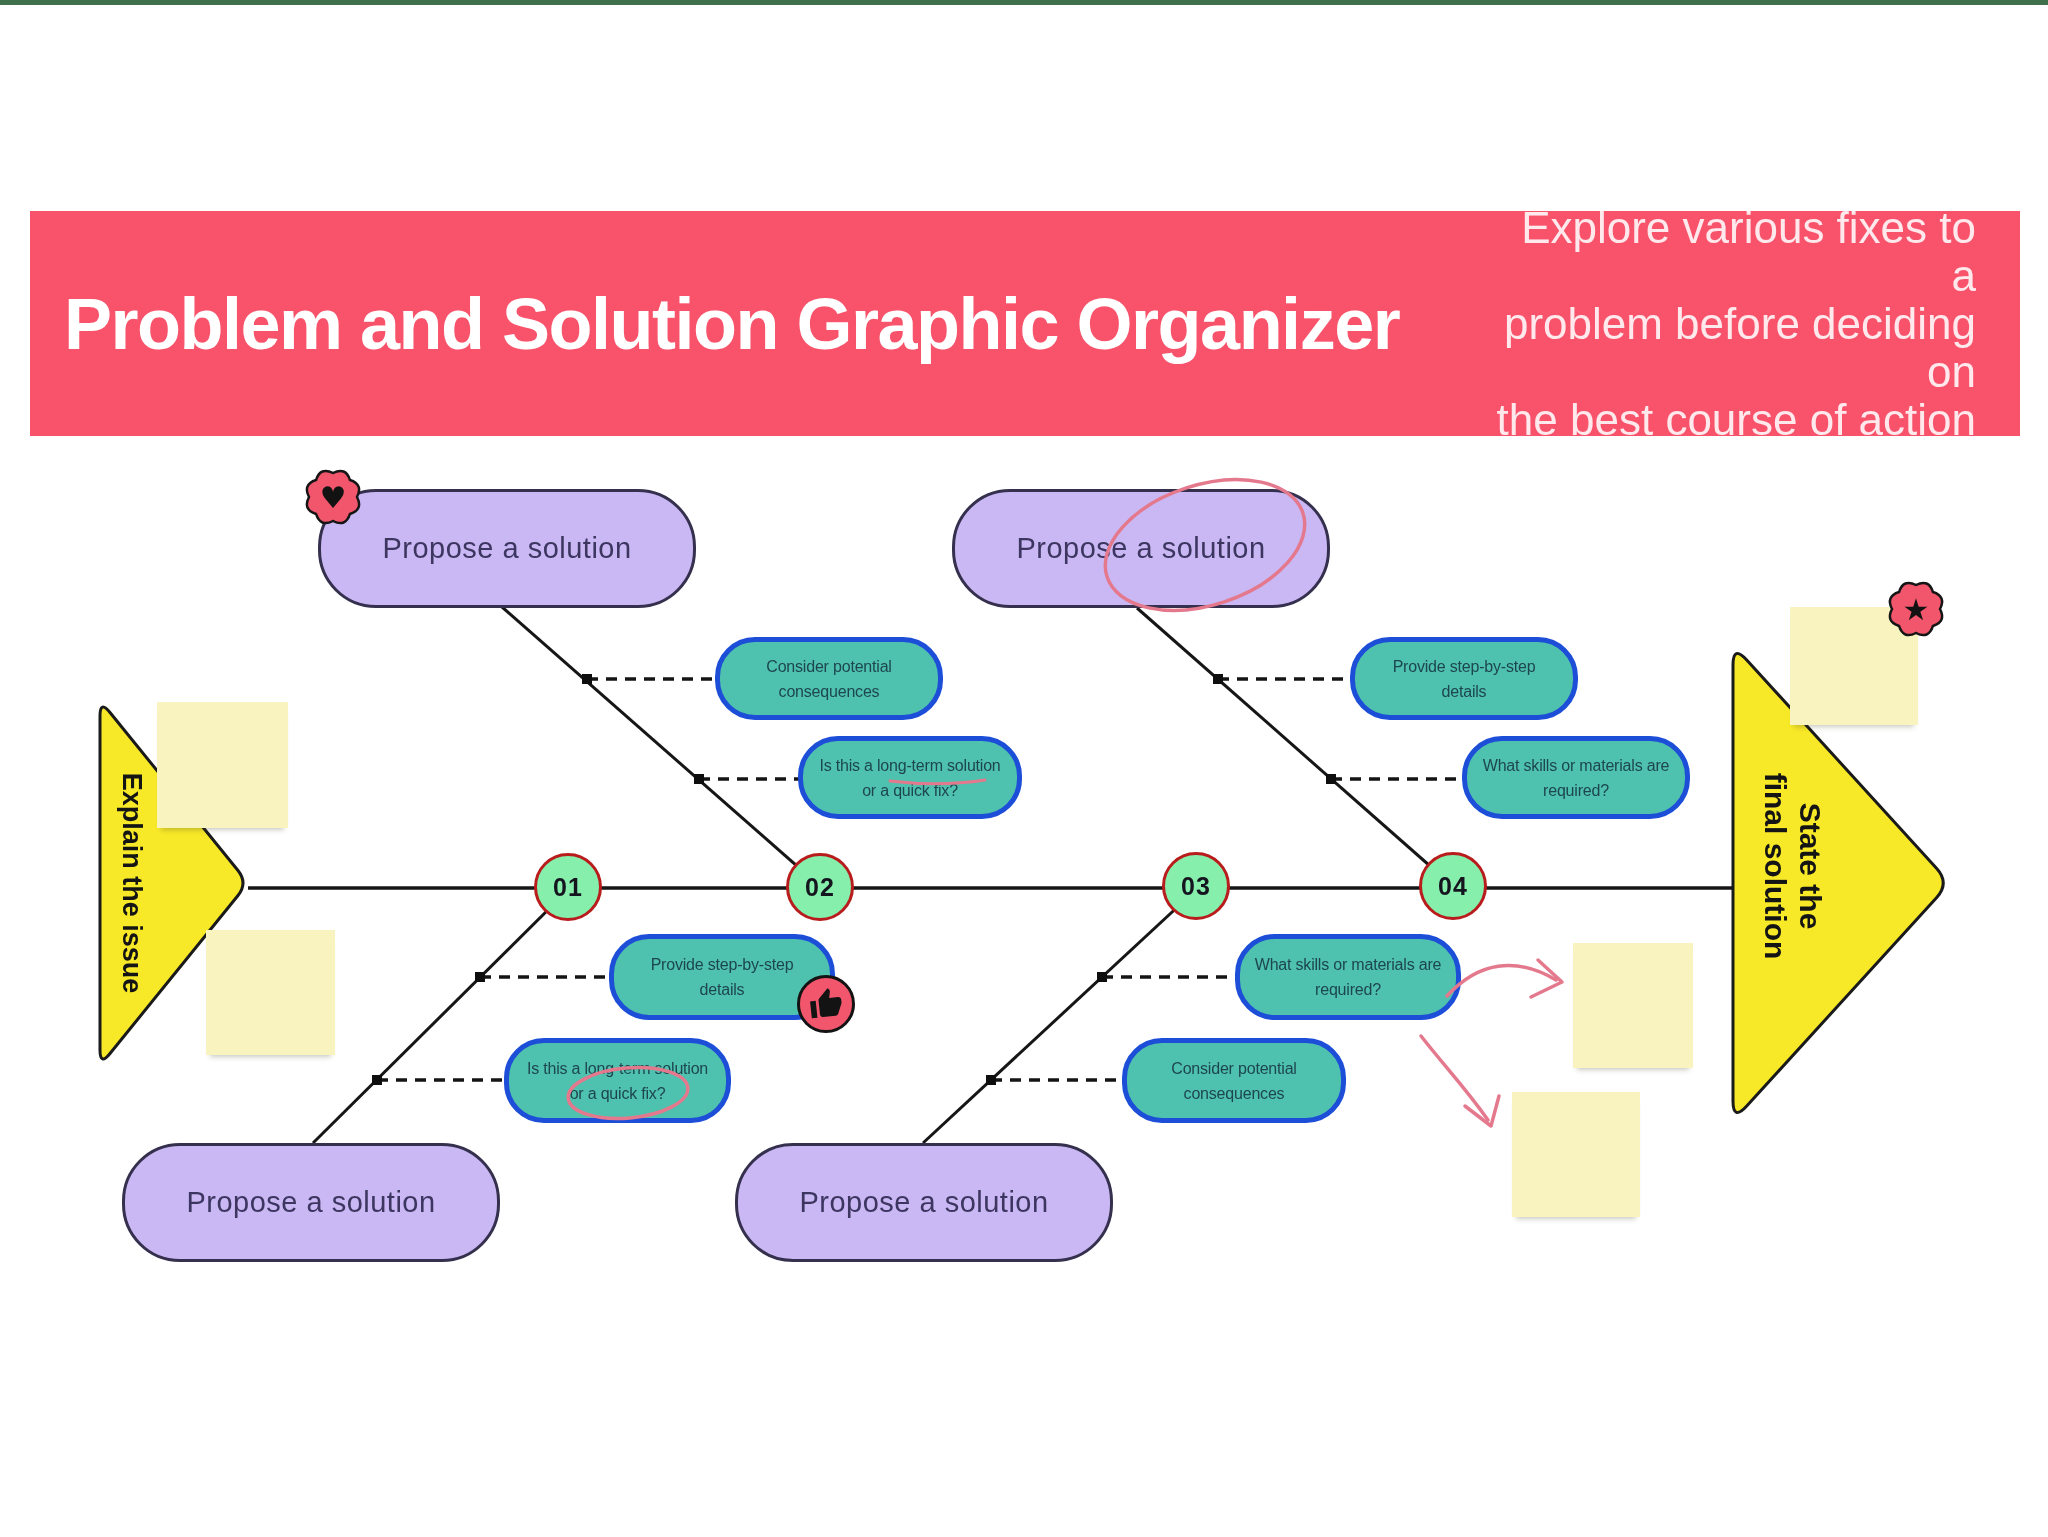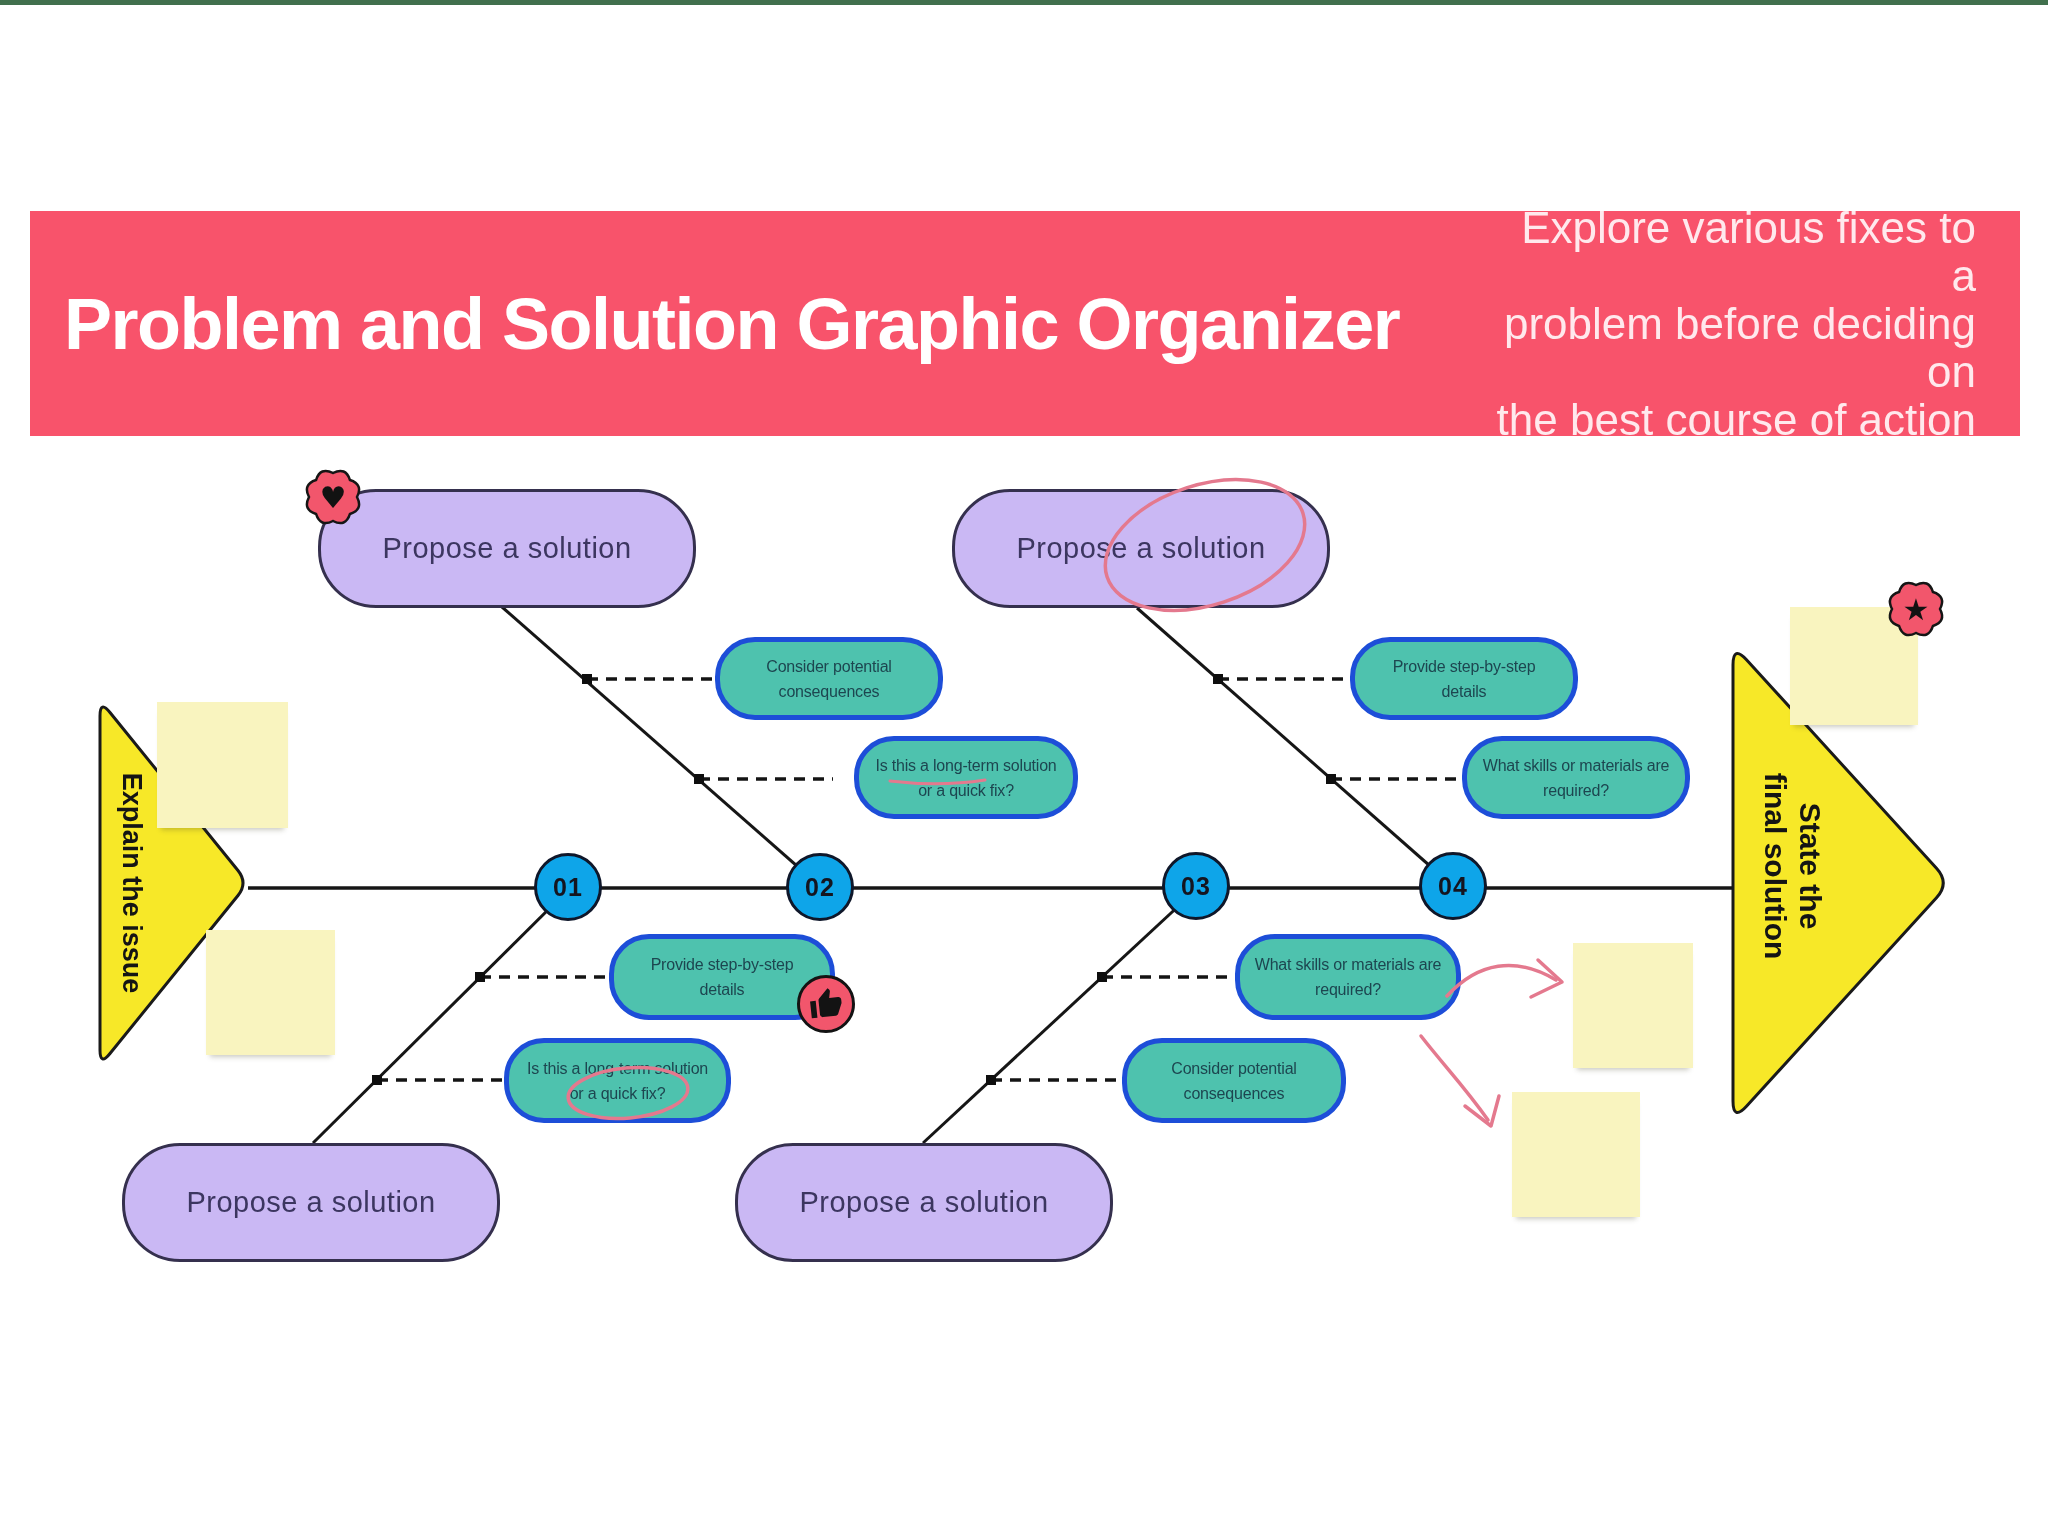--- a/index.html
+++ b/index.html
@@ -27,40 +27,40 @@
   .s3{left:1790px;top:607px;width:128px;height:118px;}
   .s4{left:1573px;top:943px;width:120px;height:125px;}
   .s5{left:1512px;top:1092px;width:128px;height:125px;}
 
   
   .q{position:absolute;background:#4ec2ae;border:5px solid #1d4ed8;border-radius:40px;
      color:#1d4650;font-size:16px;line-height:25px;letter-spacing:-0.2px;
      display:flex;align-items:center;justify-content:center;text-align:center;
      white-space:pre-line;box-sizing:border-box;padding:4px 8px;}
   .q1{left:715px;top:637px;width:228px;height:83px;}
-  .q2{left:854px;top:736px;width:224px;height:83px;}
+  .q2{left:798px;top:736px;width:224px;height:83px;}
   .q3{left:1350px;top:637px;width:228px;height:83px;}
   .q4{left:1462px;top:736px;width:228px;height:83px;}
   .q5{left:609px;top:934px;width:226px;height:86px;}
   .q6{left:504px;top:1038px;width:227px;height:85px;}
   .q7{left:1235px;top:934px;width:226px;height:86px;}
   .q8{left:1122px;top:1038px;width:224px;height:85px;}
 
   
   .p{position:absolute;background:#cab8f4;border:3px solid #35304e;border-radius:58px;
      color:#3c3660;font-size:29px;letter-spacing:0.5px;
      display:flex;align-items:center;justify-content:center;box-sizing:border-box;}
   .p1{left:318px;top:489px;width:378px;height:119px;}
   .p2{left:952px;top:489px;width:378px;height:119px;}
   .p3{left:122px;top:1143px;width:378px;height:119px;}
   .p4{left:735px;top:1143px;width:378px;height:119px;}
 
   
-  .c{position:absolute;width:68px;height:68px;border-radius:50%;background:#0ea5e9;
-     border:3px solid #0f172a;display:flex;align-items:center;justify-content:center;
+  .c{position:absolute;width:68px;height:68px;border-radius:50%;background:#86efac;
+     border:3px solid #b91c1c;display:flex;align-items:center;justify-content:center;
      font-weight:bold;font-size:25px;color:#15151f;letter-spacing:1px;box-sizing:border-box;}
   .c1{left:534px;top:853px;} .c2{left:786px;top:853px;}
   .c3{left:1162px;top:852px;} .c4{left:1419px;top:852px;}
 
   
   .vlabel{position:absolute;transform:translate(-50%,-50%) rotate(90deg);
           font-weight:bold;color:#141414;text-align:center;white-space:pre-line;}
   .issue-label{left:131px;top:883px;font-size:27px;}
   .final-label{left:1793px;top:866px;font-size:30px;line-height:35px;}
 

